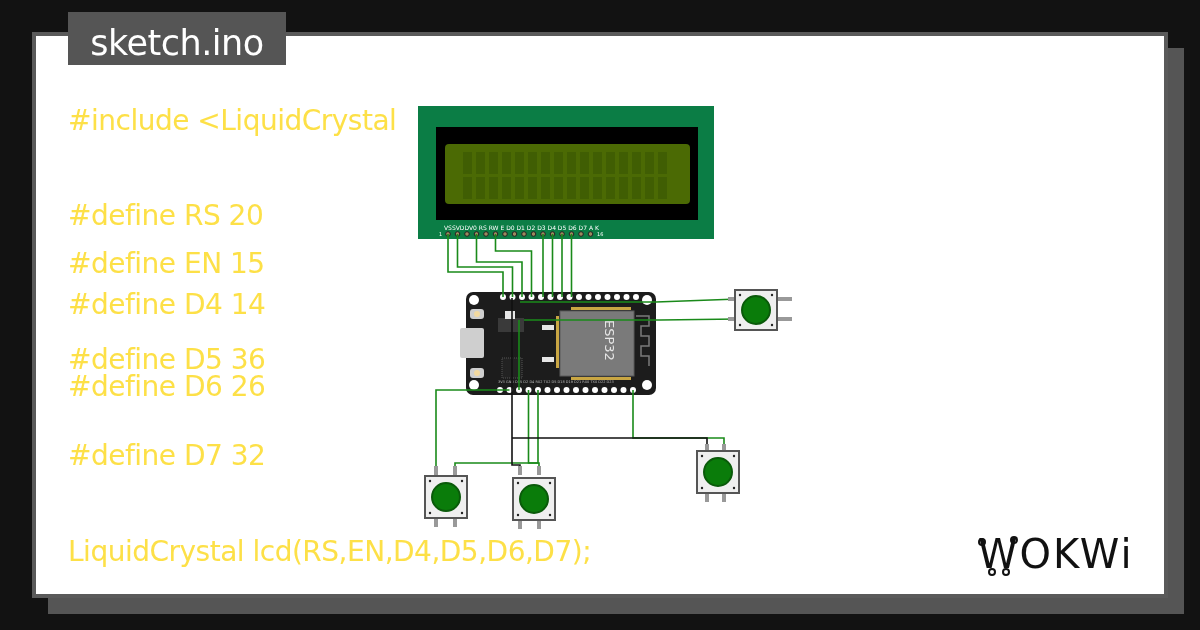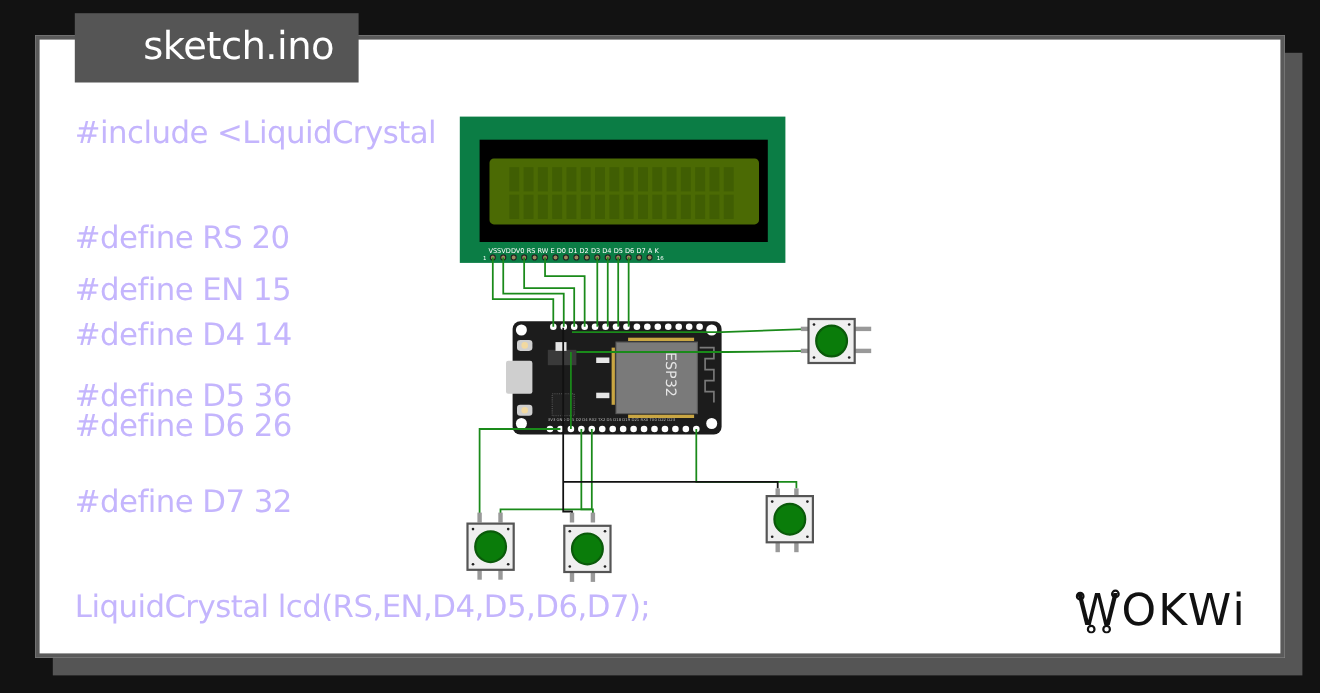--- a/index.html
+++ b/index.html
@@ -1,20 +1,20 @@
 <!DOCTYPE html>
 <html><head>
 <meta charset="utf-8">
 <style>
   html, body { margin:0; padding:0; }
   body { width:1200px; height:630px; background:#121212; position:relative; overflow:hidden; font-family:"DejaVu Sans", sans-serif; }
   .shadow { position:absolute; left:48px; top:48px; width:1136px; height:566px; background:#555555; }
   .card { position:absolute; left:32px; top:32px; width:1128px; height:558px; background:#ffffff; border:4px solid #5a5a5a; box-sizing:content-box; }
-  .tab { position:absolute; left:68px; top:12px; width:218px; height:63px; background:#555555; color:#ffffff; font-family:"DejaVu Sans", sans-serif; font-size:35px; line-height:63px; text-align:center; letter-spacing:-0.5px;padding-left:40px; }
-  .code { position:absolute; left:68px; font-family:"DejaVu Sans", sans-serif; font-size:28px; color:#c4b5fd; white-space:pre; letter-spacing:-0.5px; }
+  .tab { position:absolute; left:68px; top:12px; width:218px; height:53px; background:#555555; color:#ffffff; font-family:"DejaVu Sans", sans-serif; font-size:35px; line-height:63px; text-align:center; letter-spacing:-0.5px; }
+  .code { position:absolute; left:68px; font-family:"DejaVu Sans", sans-serif; font-size:28px; color:#fde047; white-space:pre; letter-spacing:-0.5px; }
   .diagram { position:absolute; left:0; top:0; }
   .logo { position:absolute; left:976px; top:528px; width:175px; height:48px; }
   .logo-text { font-family:"DejaVu Sans", sans-serif; font-size:40px; fill:#111; letter-spacing:2px; }
 </style>
 </head>
 <body>
 
 <div class="shadow"></div>
 <div class="card"></div>
 

